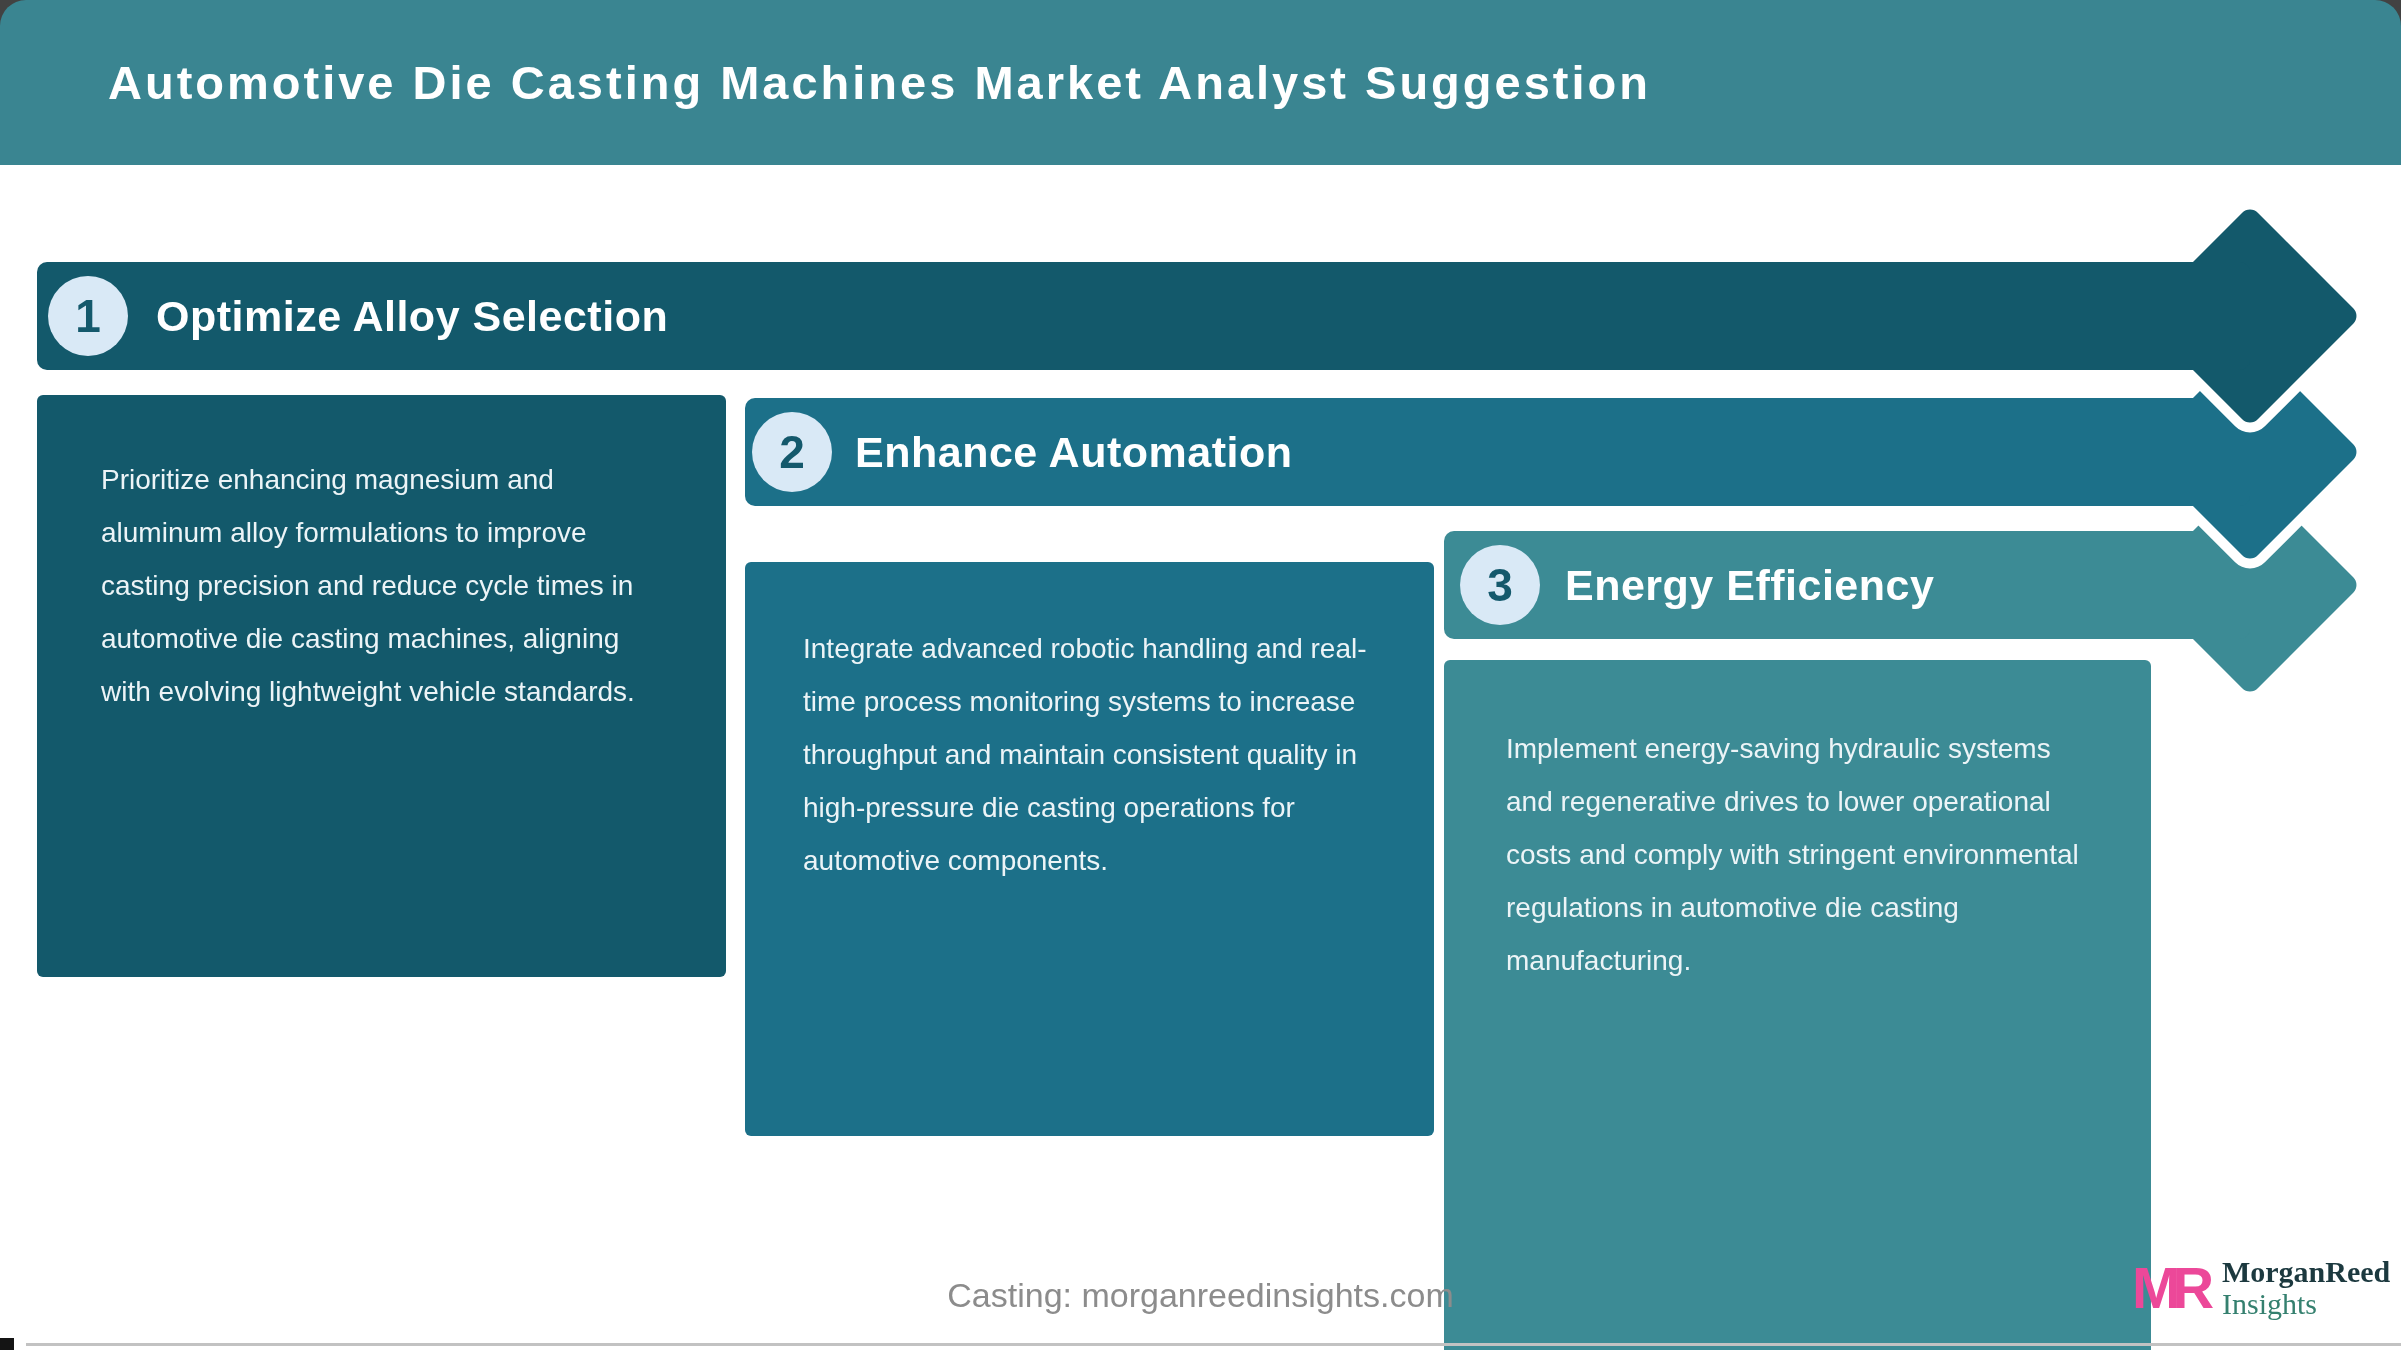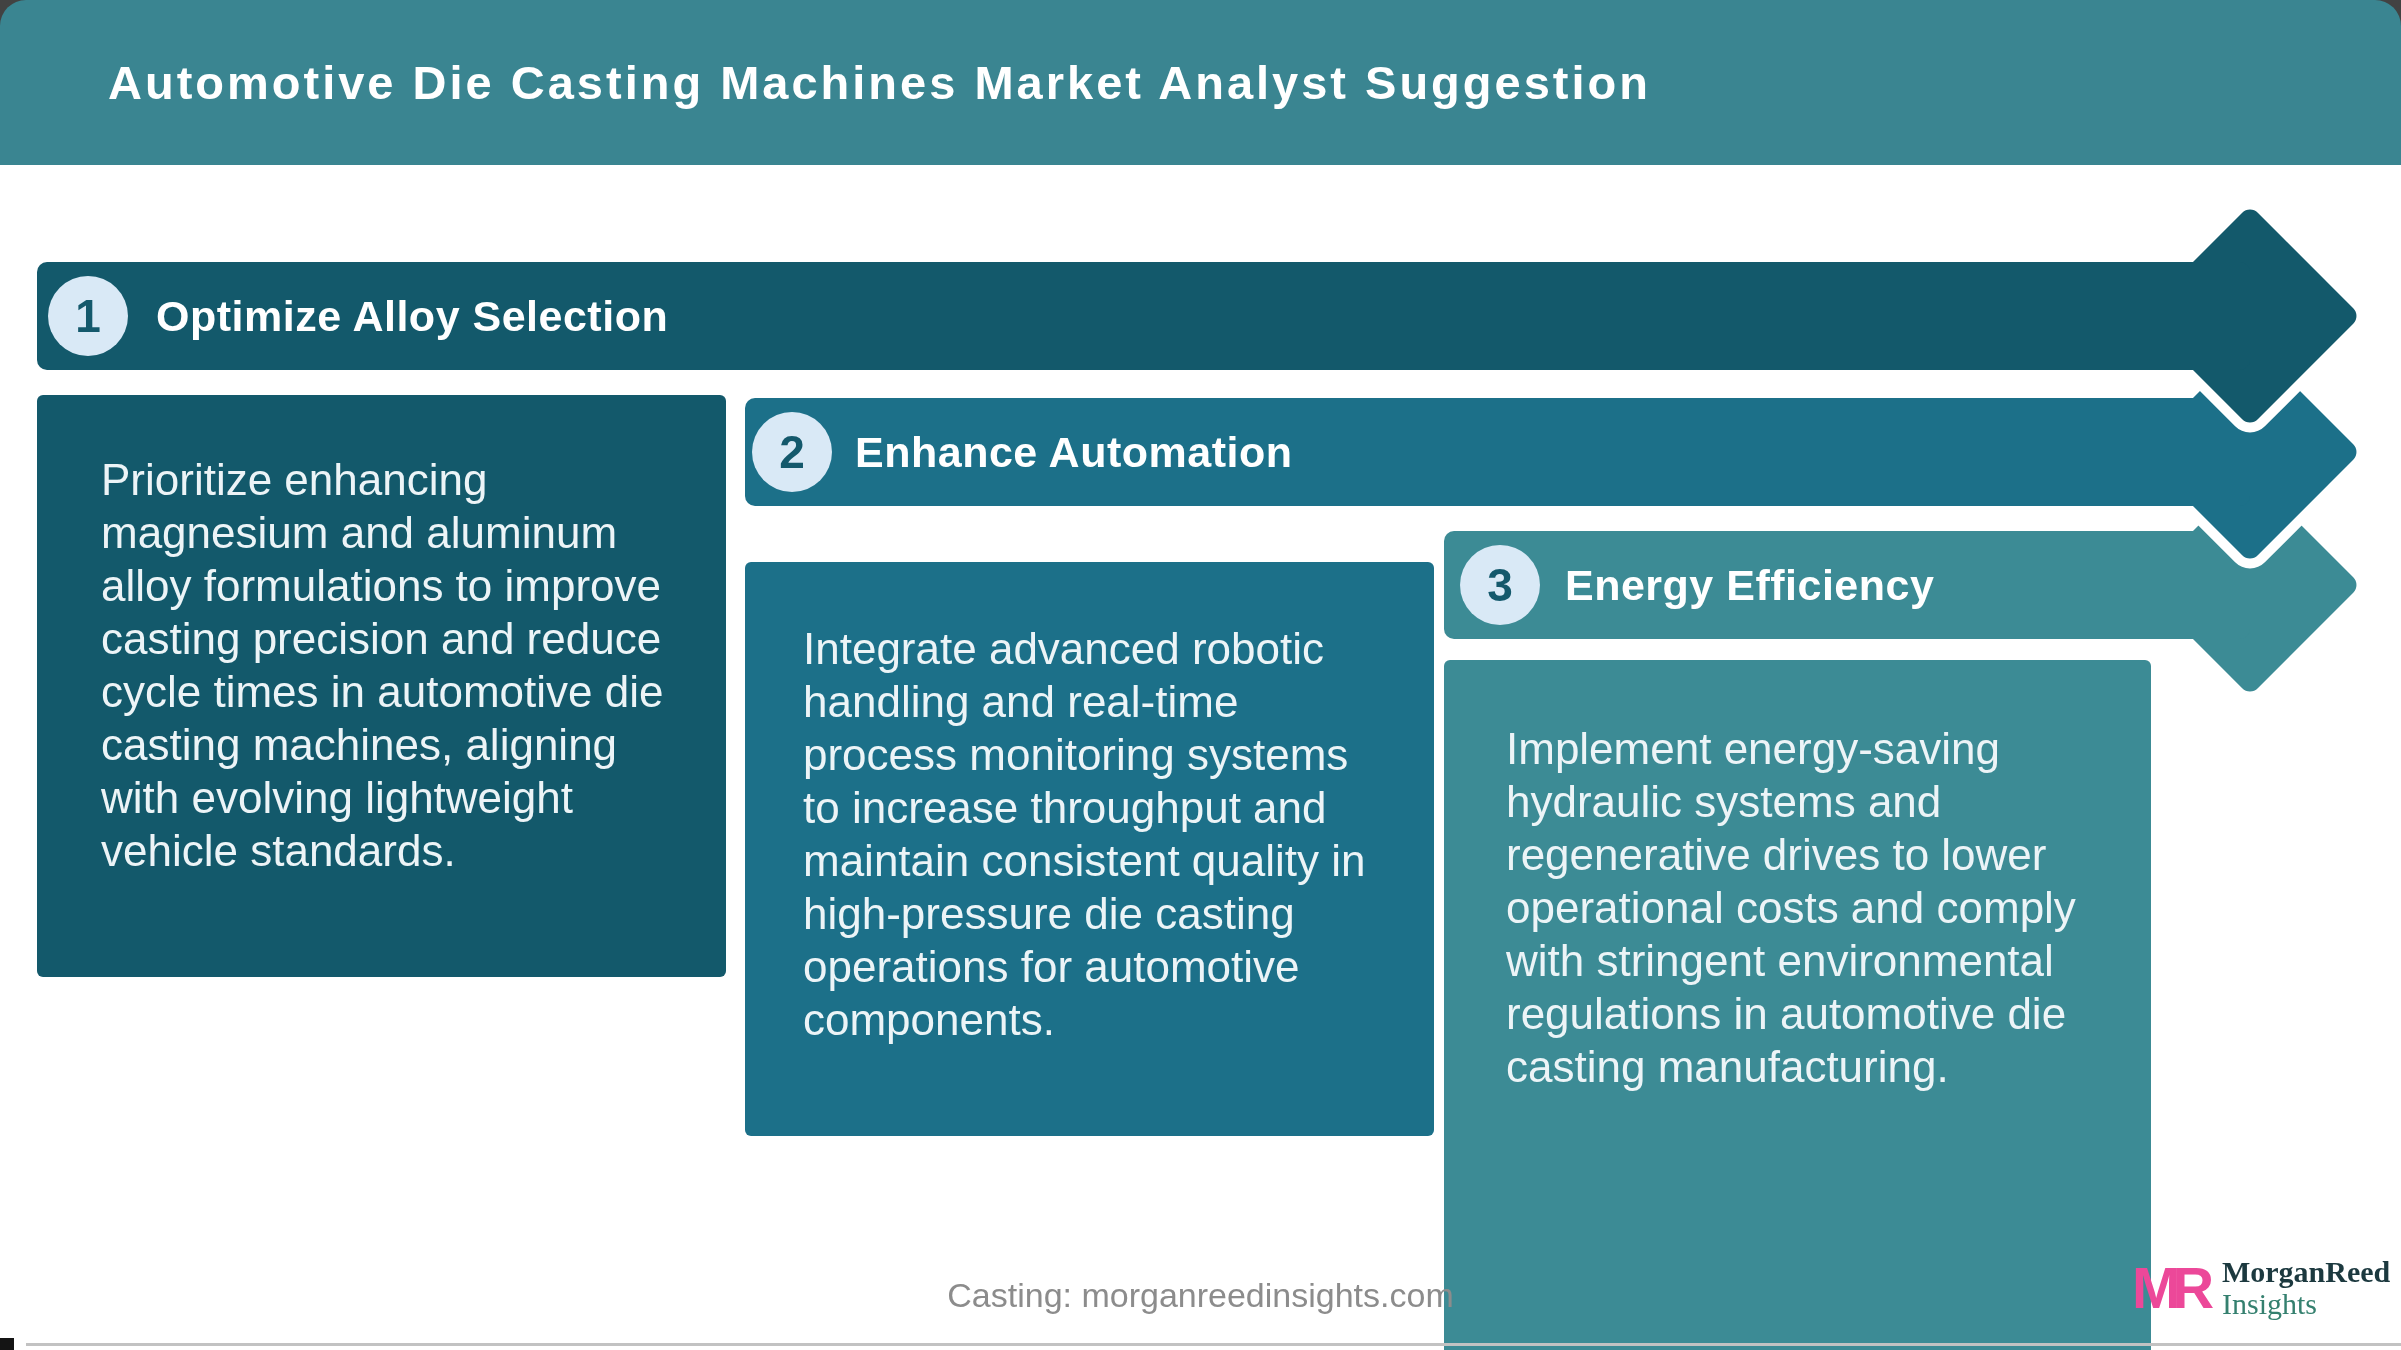--- a/index.html
+++ b/index.html
@@ -27,21 +27,21 @@
     position:absolute;width:80px;height:80px;border-radius:50%;
     background:#D9E9F6;display:flex;align-items:center;justify-content:center;
     color:#14596C;font-size:46px;font-weight:700;z-index:4;
   }
   .bar-label{
     position:absolute;height:108px;display:flex;align-items:center;z-index:4;
     color:#ffffff;font-size:43px;font-weight:700;letter-spacing:0.5px;white-space:nowrap;
   }
   .desc-box{
     position:absolute;z-index:2;border-radius:6px;color:#ECF4F7;
-    font-size:44px;line-height:53px;font-weight:400;box-sizing:border-box;
+    font-size:28px;line-height:53px;font-weight:400;box-sizing:border-box;
   }
   .box-1{left:37px;top:395px;width:689px;height:582px;background:#13596B;padding:58px 52px 0 64px;}
   .box-2{left:745px;top:533px;width:689px;height:574px;background:#1C7089;padding:60px 50px 0 58px;margin-top:29px;}
   .box-3{left:1444px;top:660px;width:707px;height:744px;background:#3C8B95;padding:62px 48px 0 62px;}
   .label-1{left:156px;top:262px;}
   .label-2{left:855px;top:398px;}
   .label-3{left:1565px;top:531px;}
   .badge-1{left:48px;top:276px;}
   .badge-2{left:752px;top:412px;}
   .badge-3{left:1460px;top:545px;}

